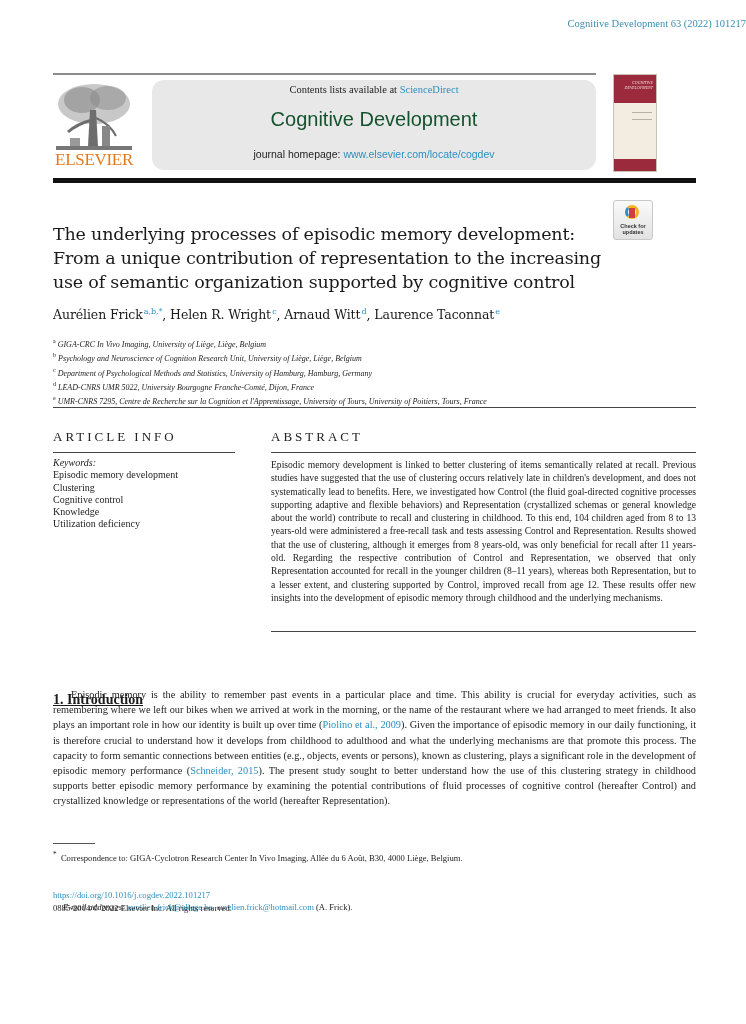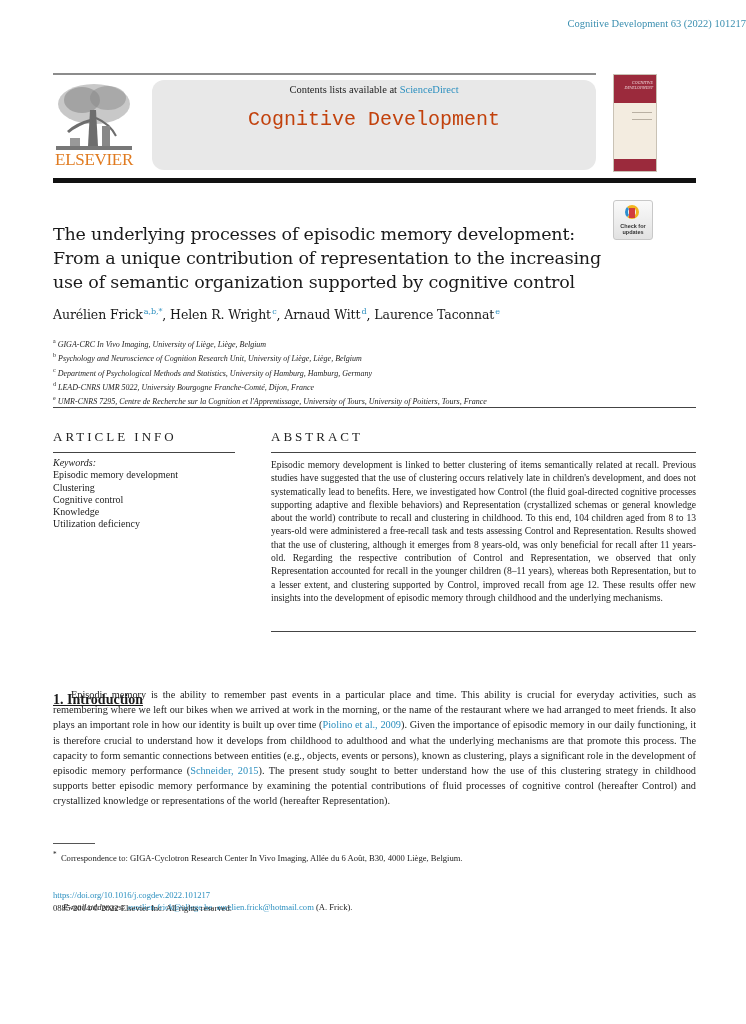--- a/index.html
+++ b/index.html
@@ -6,21 +6,21 @@
   body { width: 746px; height: 1024px; position: relative; overflow: hidden; color: #1a1a1a; font-family: "DejaVu Serif", serif; }
   .abs { position: absolute; }
   .link { color: #2b8fbf; }
   .journal-ref { top: 18px; left: 0; width: 746px; text-align: right; font-family: "Liberation Serif", serif; font-size: 10.5px; color: #3b8fb0; }
   .top-rule { top: 73px; left: 53px; width: 543px; height: 1.5px; background: #8c8c8c; }
   .logo-box { top: 80px; left: 52px; width: 84px; height: 90px; }
   .tree { position: absolute; left: 0; top: 0; width: 84px; height: 74px; }
   .elsevier-word { position: absolute; left: 0; top: 70px; width: 84px; text-align: center; font-family: "Liberation Serif", serif; font-size: 17px; color: #e07a1f; letter-spacing: -0.3px; }
   .header-band { top: 80px; left: 152px; width: 444px; height: 90px; background: #e8e8e8; border-radius: 12px; }
   .contents-line { position: absolute; top: 4px; left: 0; width: 100%; text-align: center; font-family: "Liberation Serif", serif; font-size: 10.5px; color: #222; }
-  .journal-title { position: absolute; top: 28px; left: 0; width: 100%; text-align: center; font-family: Liberation Mono, monospace; font-size: 20px; color: #c2410c; }
+  .journal-title { position: absolute; top: 28px; left: 0; width: 100%; text-align: center; font-family: Liberation Sans, sans-serif; font-size: 20px; color: #14532d; }
   .homepage-line { position: absolute; top: 68px; left: 0; width: 100%; text-align: center; font-family: "Liberation Sans", sans-serif; font-size: 10.5px; color: #222; }
   .cover { top: 74px; left: 613px; width: 42px; height: 96px; background: #f3ece0; border: 1px solid #c9c2b5; }
   .cover-top { position: absolute; top: 0; left: 0; width: 100%; height: 28px; background: #9b2a3c; }
   .cover-title { position: absolute; top: 5px; right: 3px; font-family: "Liberation Serif", serif; font-size: 4px; color: #f0d8dc; font-style: italic; text-align: right; line-height: 5px; }
   .cover-bottom { position: absolute; bottom: 0; left: 0; width: 100%; height: 12px; background: #9b2a3c; }
   .cover-lines { position: absolute; top: 37px; right: 4px; width: 20px; height: 6px; border-top: 1px solid #b9b0a3; border-bottom: 1px solid #b9b0a3; }
   .thick-rule { top: 178px; left: 53px; width: 643px; height: 5px; background: #111; }
   .check-badge { top: 200px; left: 613px; width: 38px; height: 38px; border: 1px solid #c8c8c8; border-radius: 3px; background: linear-gradient(#fafafa, #e2e2e2); }
   .check-ring { position: absolute; top: 4px; left: 11px; width: 14px; height: 14px; border-radius: 50%; border: 3px solid #f2b51f; box-sizing: border-box; border-left-color: #2d8ecf; }
   .check-bookmark { position: absolute; top: 7px; left: 15px; width: 6px; height: 10px; background: #d23d3d; }
@@ -67,20 +67,23 @@
     <rect x="4" y="66" width="76" height="4" fill="#777"></rect>
   </svg>
   <div class="elsevier-word">ELSEVIER</div>
 </div>
 
 <div class="abs header-band">
   <div class="contents-line">
     <span>Contents lists available at </span><span class="link">ScienceDirect</span>
   </div>
   <div class="journal-title">Cognitive Development</div>
+  <div class="homepage-line">
+    <span>journal homepage: </span><span class="link">www.elsevier.com/locate/cogdev</span>
+  </div>
 </div>
 
 <div class="abs cover">
   <div class="cover-top">
     <div class="cover-title">
       <div>COGNITIVE</div>
       <div>DEVELOPMENT</div>
     </div>
   </div>
   <div class="cover-lines"></div>

